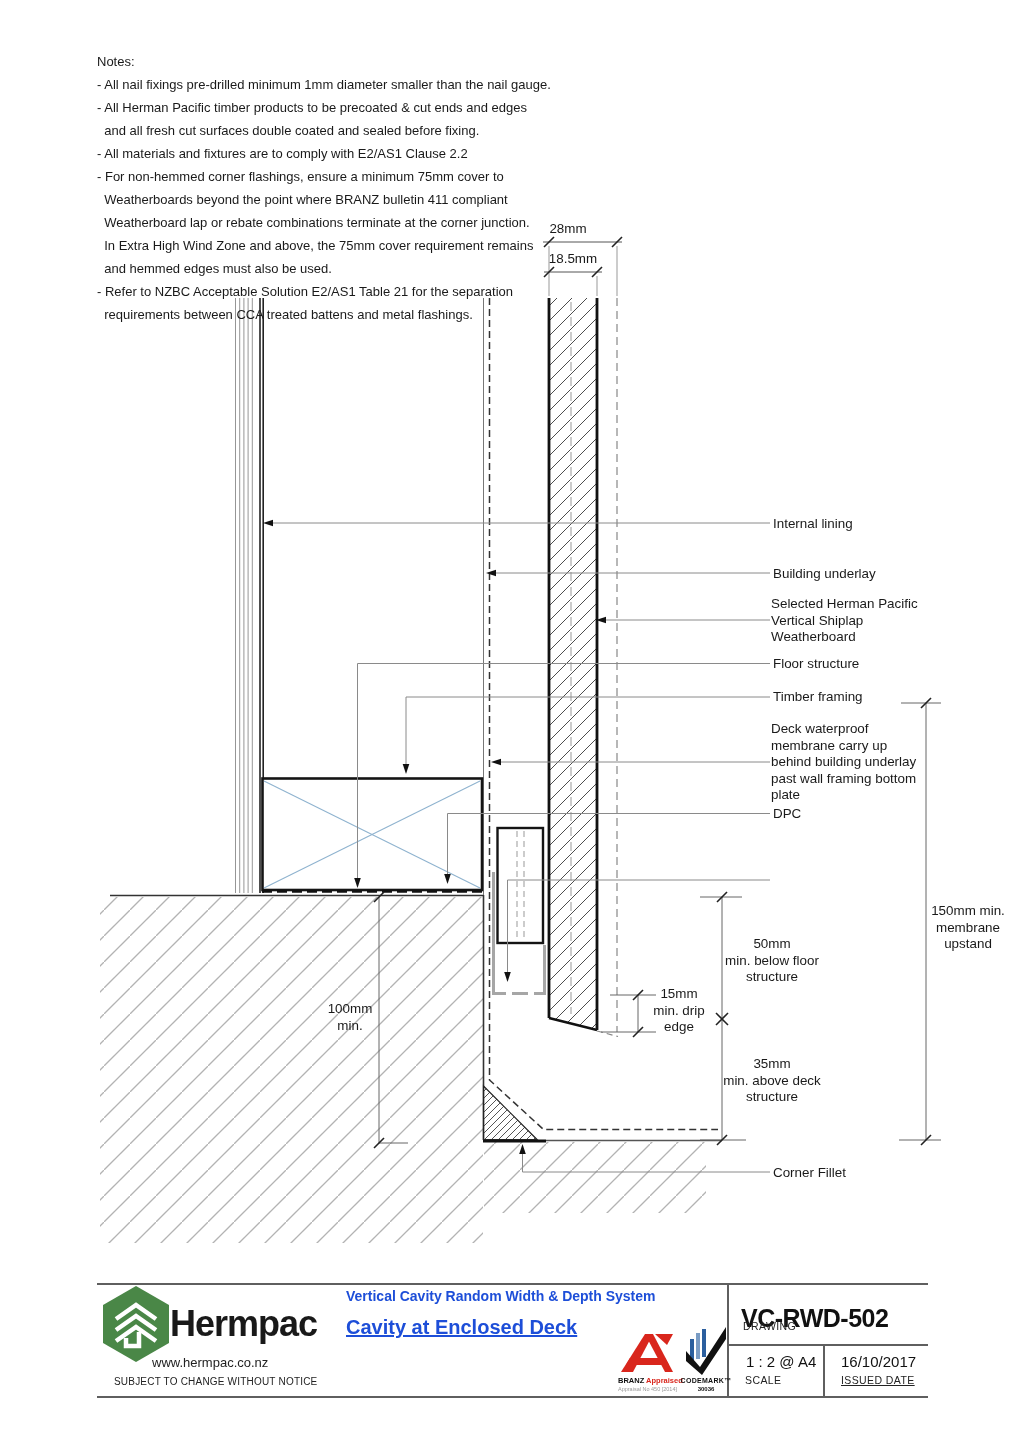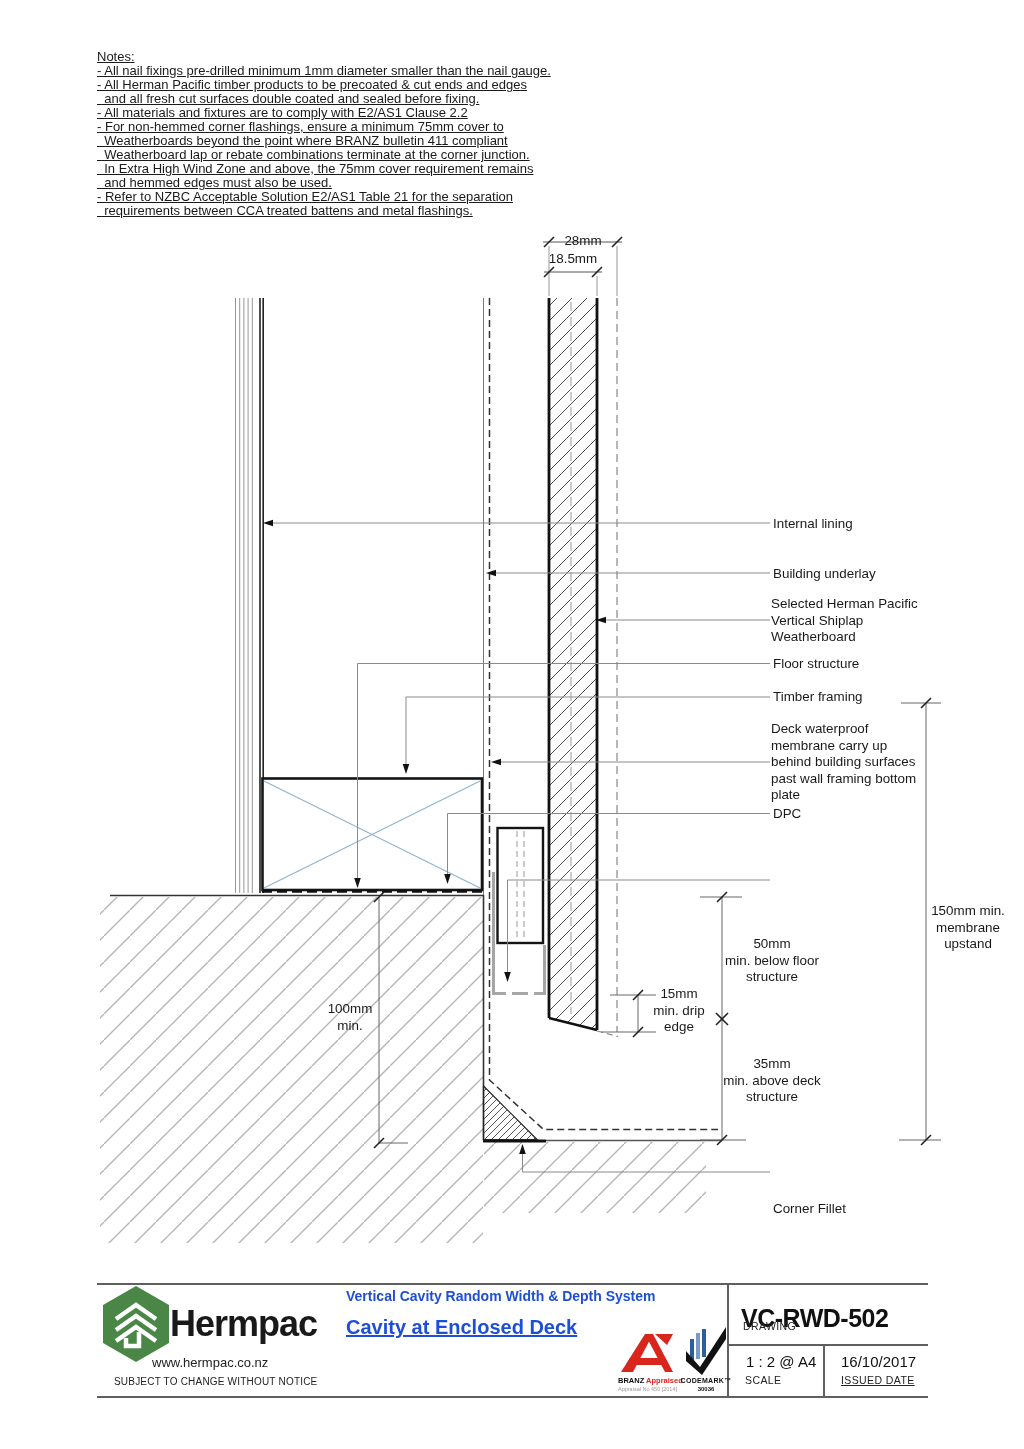--- a/index.html
+++ b/index.html
@@ -1,21 +1,21 @@
 <!DOCTYPE html>
 <html><head>
 <meta charset="utf-8">
 <style>
   html,body{margin:0;padding:0;background:#ffffff;}
   body{font-family:"Liberation Sans", sans-serif; color:#1a1a1a;}
   .sheet{position:relative;width:1024px;height:1449px;background:#fff;overflow:hidden;}
   .abs{position:absolute;}
   .pre{white-space:pre;}
   .preline{white-space:pre-line;}
-  .notes{font-size:13px;line-height:14px;color:#1a1a1a;text-decoration:underline;}
+  .notes{font-size:13px;line-height:23px;color:#1a1a1a;}
   .callout{font-size:13.4px;line-height:16.6px;color:#1a1a1a;}
   .dimlabel{font-size:13.4px;line-height:16.5px;text-align:center;color:#1a1a1a;}
   .tb-rule{background:#5f5f5f;}
   .brand{font-size:36px;font-weight:bold;letter-spacing:-1px;color:#191919;}
   .website{font-size:13px;color:#222;}
   .notice{font-size:10px;color:#222;letter-spacing:.2px;}
   .system{font-size:14px;font-weight:bold;color:#1d4ed8;}
   .sheet-title{font-size:20px;font-weight:bold;color:#1d4ed8;text-decoration:underline;}
   .dwgnum{font-size:25px;font-weight:bold;color:#111;letter-spacing:-0.5px;margin-top:12px;}
   .smallcap{font-size:10.5px;color:#222;letter-spacing:.4px;}
@@ -201,21 +201,21 @@
   and all fresh cut surfaces double coated and sealed before fixing.
 - All materials and fixtures are to comply with E2/AS1 Clause 2.2
 - For non-hemmed corner flashings, ensure a minimum 75mm cover to
   Weatherboards beyond the point where BRANZ bulletin 411 compliant
   Weatherboard lap or rebate combinations terminate at the corner junction.
   In Extra High Wind Zone and above, the 75mm cover requirement remains
   and hemmed edges must also be used.
 - Refer to NZBC Acceptable Solution E2/AS1 Table 21 for the separation
   requirements between CCA treated battens and metal flashings.</div>
 
-  <div class="abs dimlabel" style="left:543px;top:221px;width:80px;margin-top:12px;">28mm</div>
+  <div class="abs dimlabel" style="left:528px;top:221px;width:80px;">28mm</div>
   <div class="abs dimlabel" style="left:533px;top:251px;width:80px;">18.5mm</div>
   <div class="abs dimlabel preline" style="left:310px;top:1001px;width:80px;">100mm
 min.</div>
   <div class="abs dimlabel preline" style="left:712px;top:936px;width:120px;">50mm
 min. below floor
 structure</div>
   <div class="abs dimlabel preline" style="left:712px;top:1056px;width:120px;">35mm
 min. above deck
 structure</div>
   <div class="abs dimlabel preline" style="left:639px;top:986px;width:80px;">15mm
@@ -227,25 +227,25 @@
 
   <div class="abs callout" style="left:773px;top:516px;">Internal lining</div>
   <div class="abs callout" style="left:773px;top:566px;">Building underlay</div>
   <div class="abs callout preline" style="left:771px;top:596px;">Selected Herman Pacific
 Vertical Shiplap
 Weatherboard</div>
   <div class="abs callout" style="left:773px;top:656px;">Floor structure</div>
   <div class="abs callout" style="left:773px;top:689px;">Timber framing</div>
   <div class="abs callout preline" style="left:771px;top:721px;">Deck waterproof
 membrane carry up
-behind building surfaces
+behind building underlay
 past wall framing bottom
 plate</div>
   <div class="abs callout" style="left:773px;top:806px;">DPC</div>
-  <div class="abs callout" style="left:773px;top:1165px;margin-top:36px;">Corner Fillet</div>
+  <div class="abs callout" style="left:773px;top:1165px;">Corner Fillet</div>
 
   <div>
     <div class="abs tb-rule" style="left:97px;top:1283px;width:831px;height:2px;"></div>
     <div class="abs tb-rule" style="left:97px;top:1396px;width:831px;height:2px;"></div>
     <div class="abs tb-rule" style="left:727px;top:1283px;width:1.5px;height:115px;"></div>
     <div class="abs tb-rule" style="left:727px;top:1344px;width:201px;height:1.5px;"></div>
     <div class="abs tb-rule" style="left:823px;top:1344px;width:1.5px;height:53px;"></div>
 
     <svg class="abs" style="left:99px;top:1286px;" width="74" height="76" viewBox="0 0 74 76">
       <polygon points="37,0 70,19 70,57 37,76 4,57 4,19" fill="#4a8747"></polygon>

